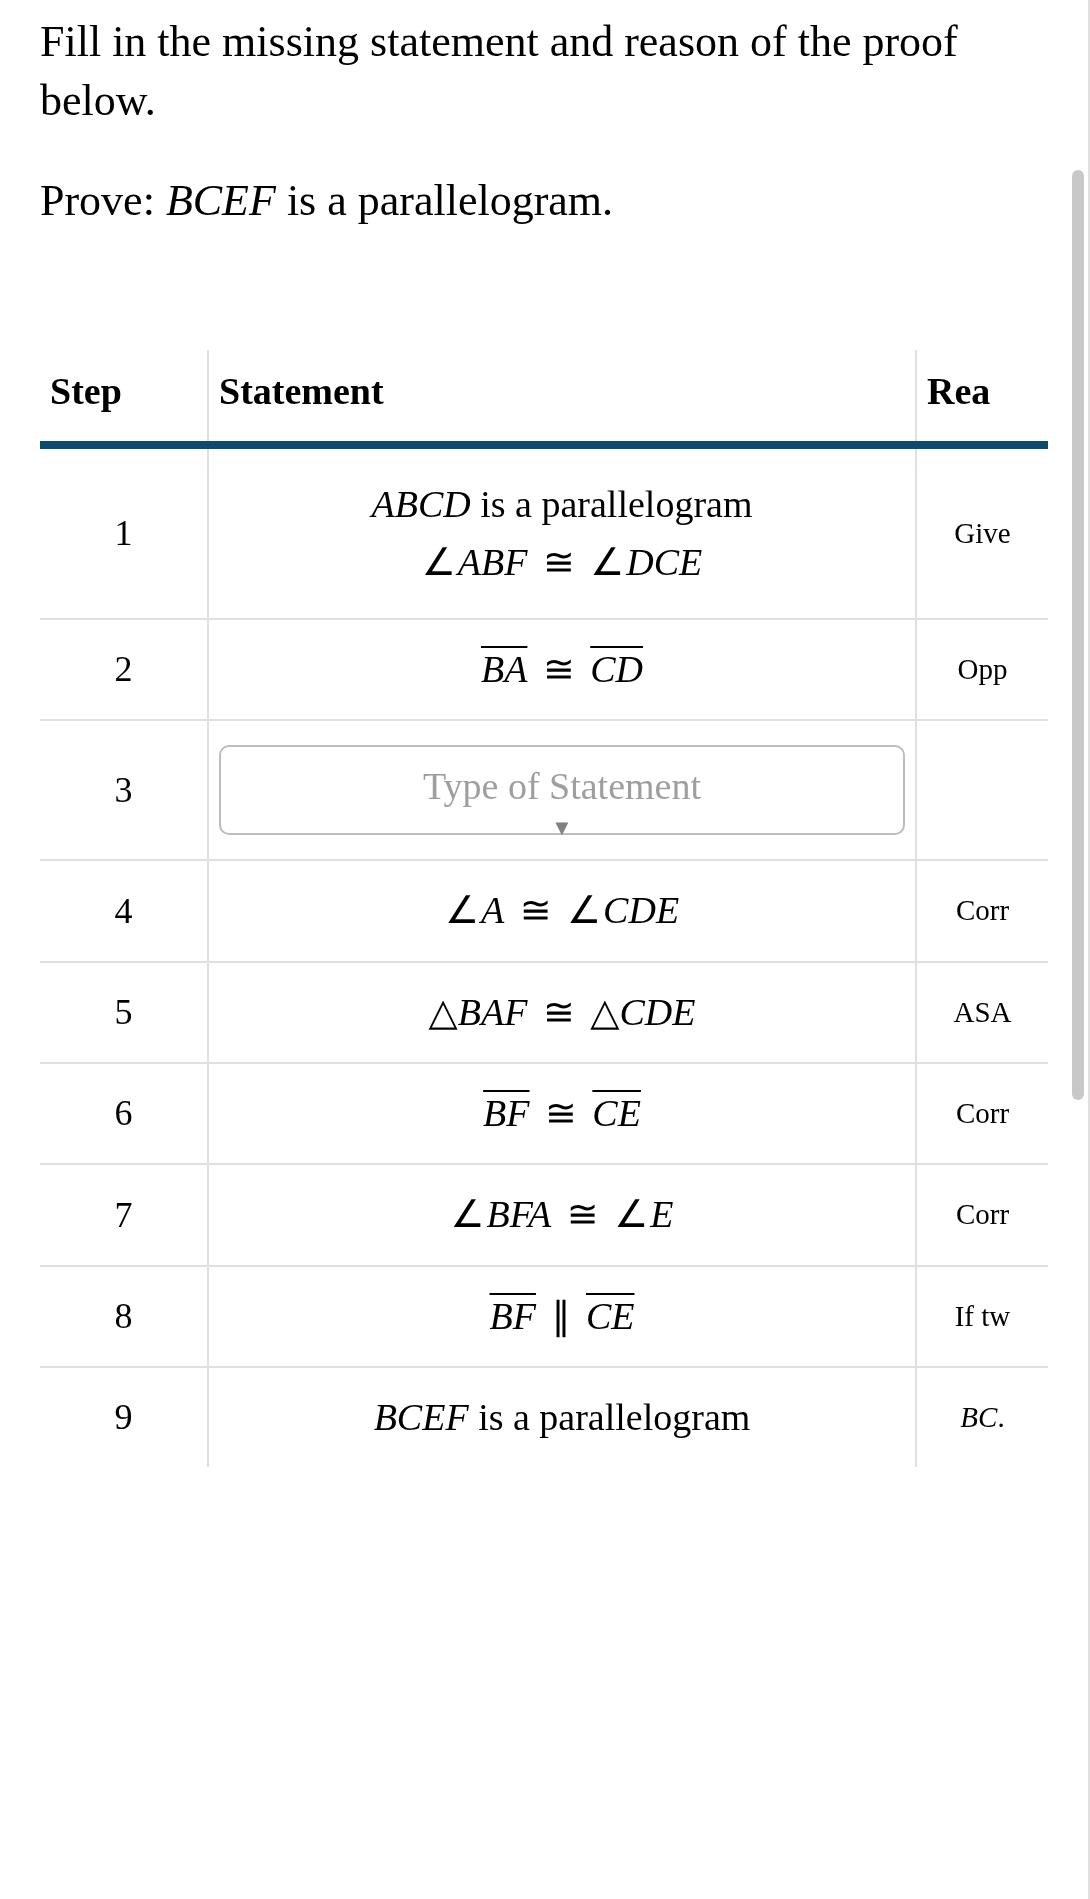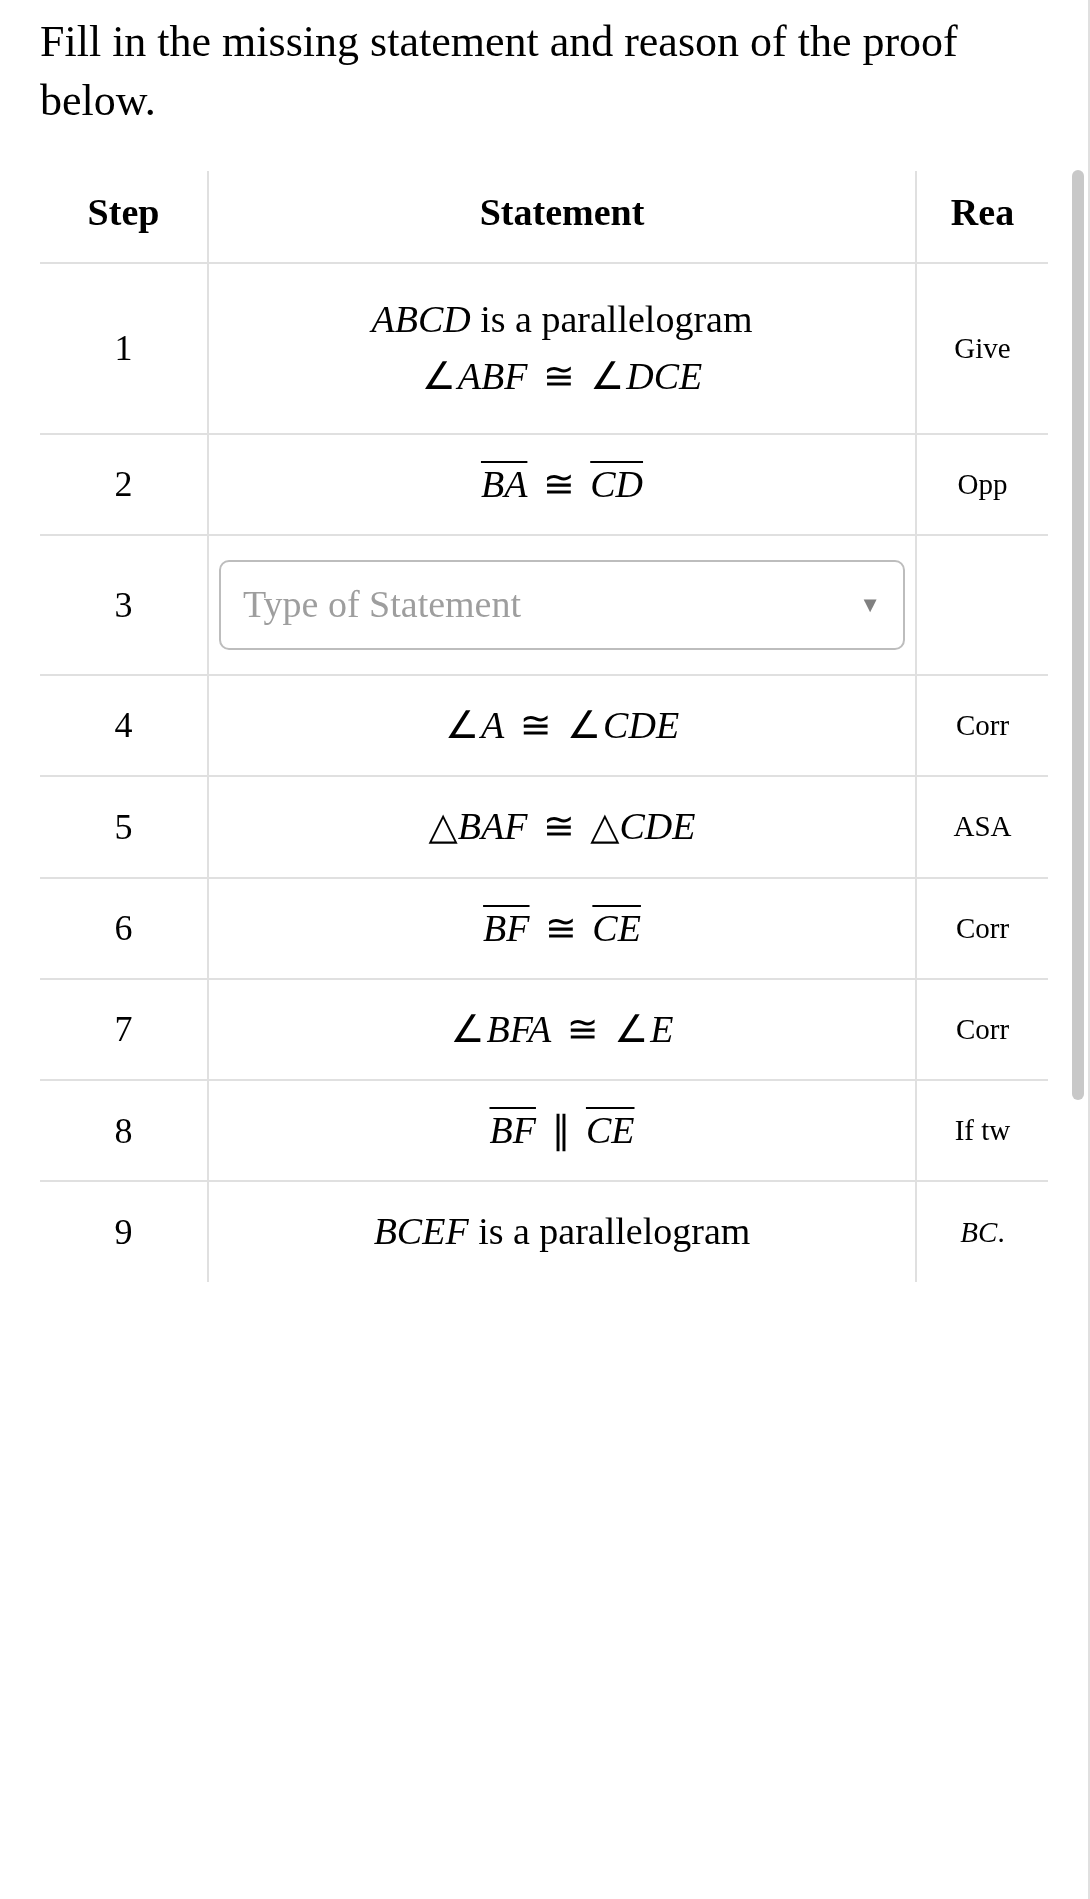--- a/index.html
+++ b/index.html
@@ -31,22 +31,22 @@
   }
   table.proof {
     border-collapse: collapse;
     width: 100%;
     font-size: 38px;
     table-layout: fixed;
   }
   table.proof th {
     font-weight: bold;
     padding: 16px 10px 24px 10px;
-    border-bottom: 1px solid #0c4a6e;
-    text-align: center;
+    border-bottom: 8px solid #0c4a6e;
+    text-align: left;
   }
   table.proof td {
     padding: 24px 10px;
     border-top: 2px solid #e0e0e0;
     text-align: center;
     vertical-align: middle;
     overflow: hidden;
     white-space: nowrap;
   }
   col.step-col { width: 140px; }
@@ -69,20 +69,21 @@
     justify-content: space-between;
     border: 2px solid #bdbdbd;
     border-radius: 10px;
     padding: 14px 22px;
     width: 100%;
     height: 90px;
     color: #9e9e9e;
     font-size: 38px;
     background: #fff;
     text-align: left;
+    flex-direction: column;
   }
   .dropdown .caret {
     font-size: 22px;
     color: #808080;
   }
   .scrollbar {
     position: absolute;
     right: 6px;
     top: 170px;
     width: 12px;
@@ -91,20 +92,23 @@
     border-radius: 6px;
   }
 </style>
 </head>
 <body>
 
 <div class="page">
   <div class="intro">Fill in the missing statement and reason of the proof below.</div>
 
 
+  <div class="prove">
+    <span>Prove: </span><span class="mi">BCEF</span><span> is a parallelogram.</span>
+  </div>
 
   <table class="proof">
     <colgroup>
       <col class="step-col">
         <col class="stmt-col">
         <col class="reason-col">
     </colgroup>
     <thead>
       <tr>
         <th class="step-h">Step</th>

